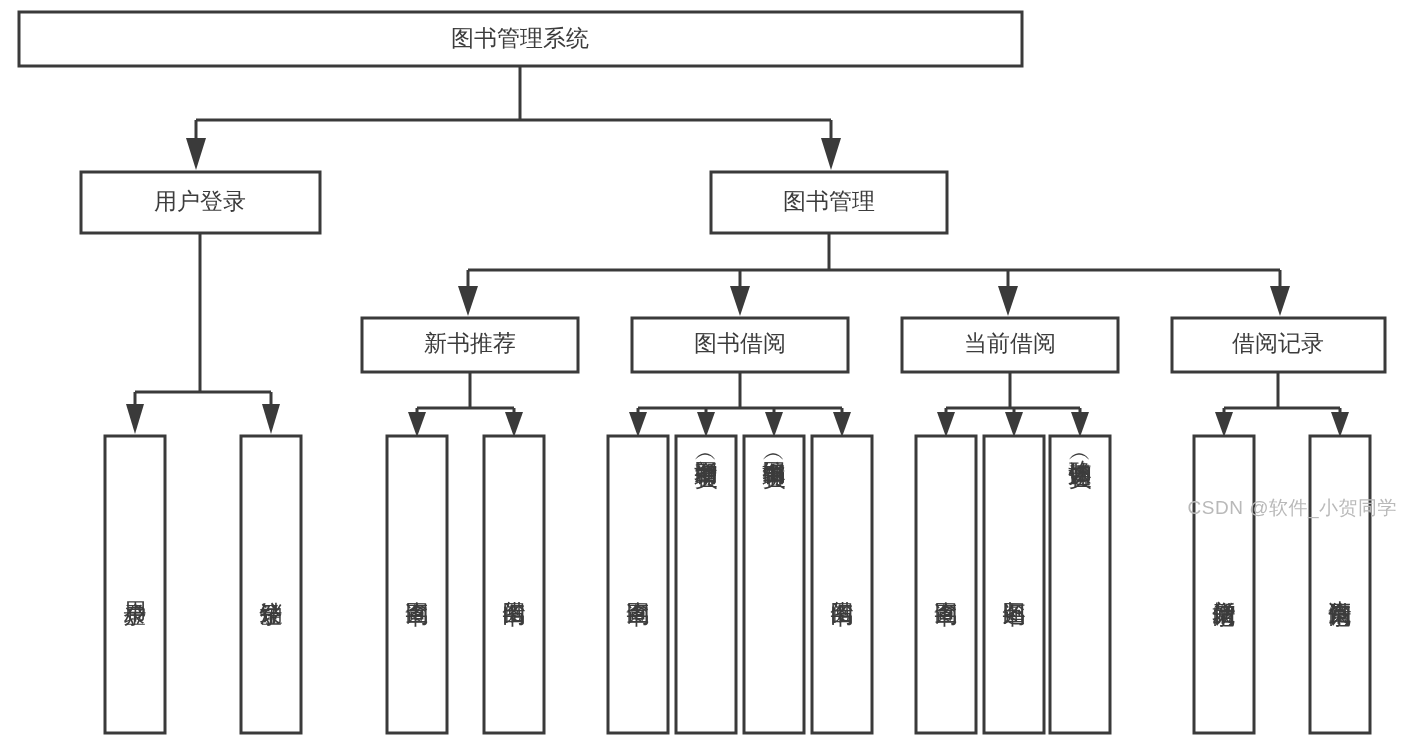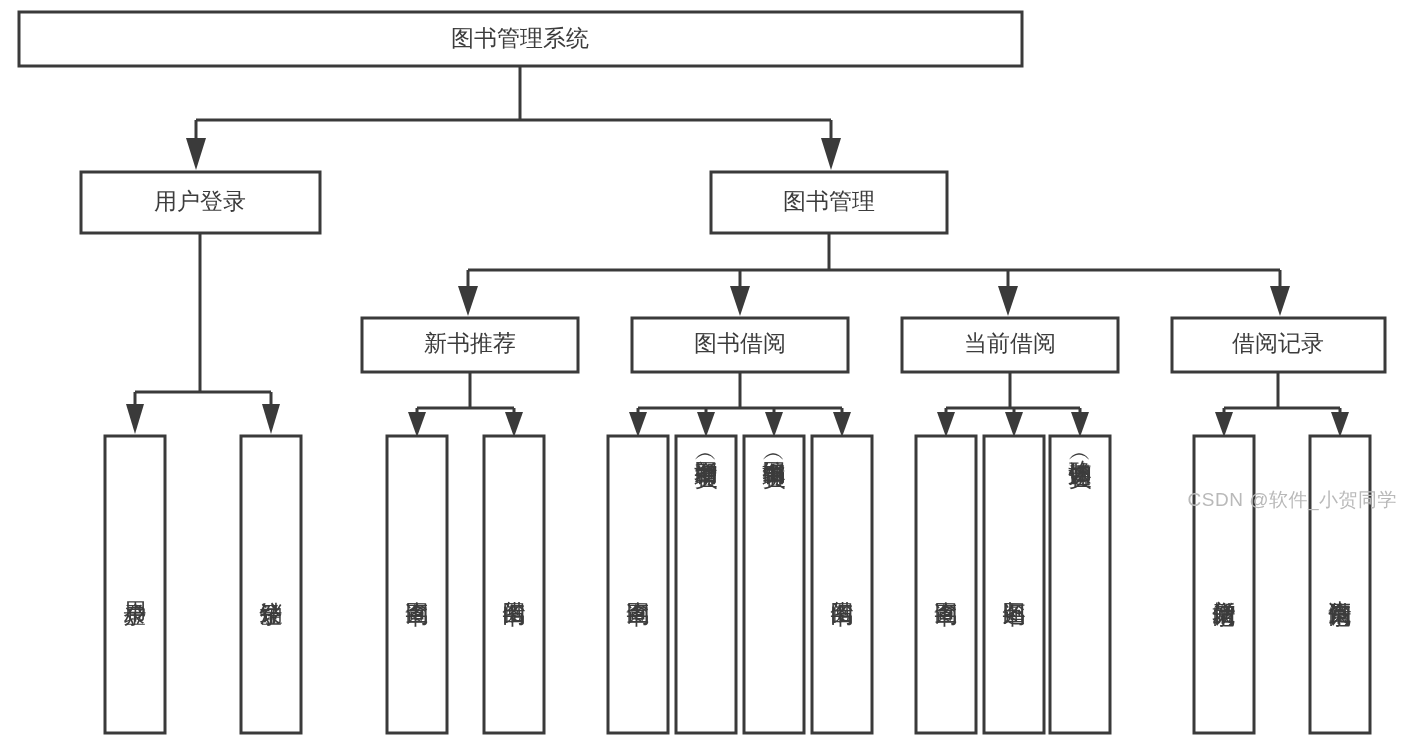--- a/index.html
+++ b/index.html
@@ -66,21 +66,21 @@
     pointer-events: none;
   }
   .leaf-label.top-align {
     justify-content: flex-start;
     padding-top: 6px;
     box-sizing: border-box;
   }
   #watermark {
     position: absolute;
     right: 8px;
-    bottom: 16px;
+    bottom: 8px;
     font-family: "Liberation Sans", "DejaVu Sans", sans-serif;
     font-size: 19px;
     color: #b9b9b9;
     letter-spacing: 0.5px;
     white-space: nowrap;
   }
 </style>
 </head>
 <body>
 

